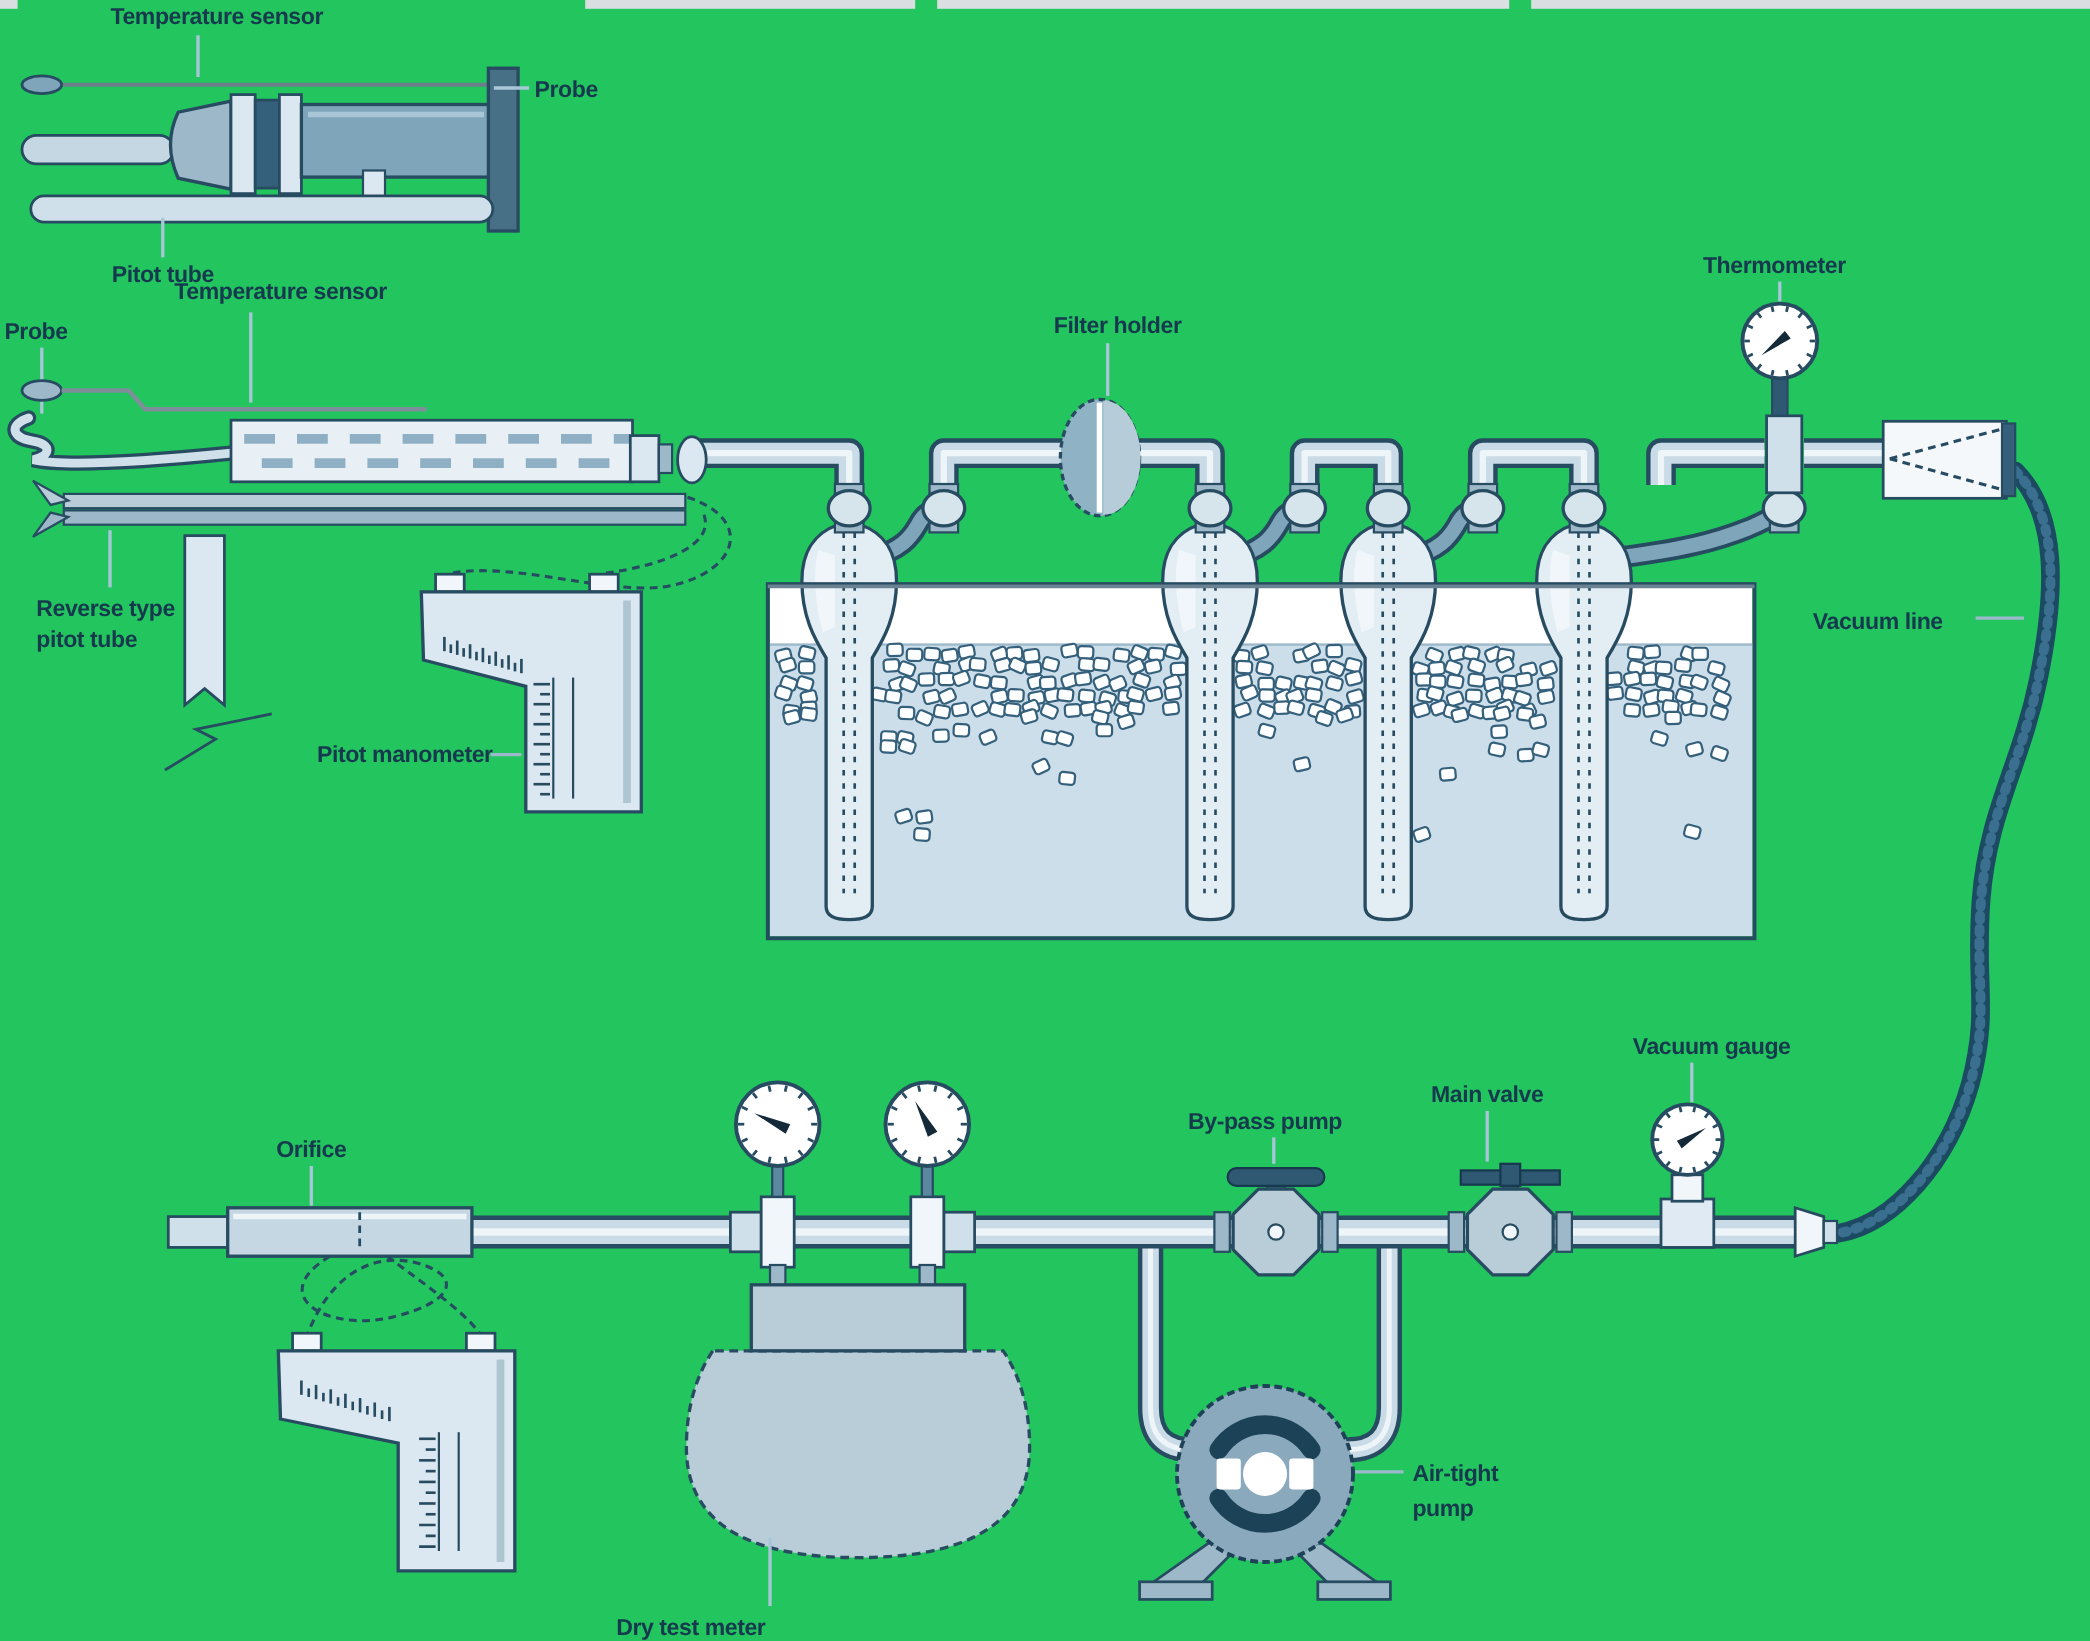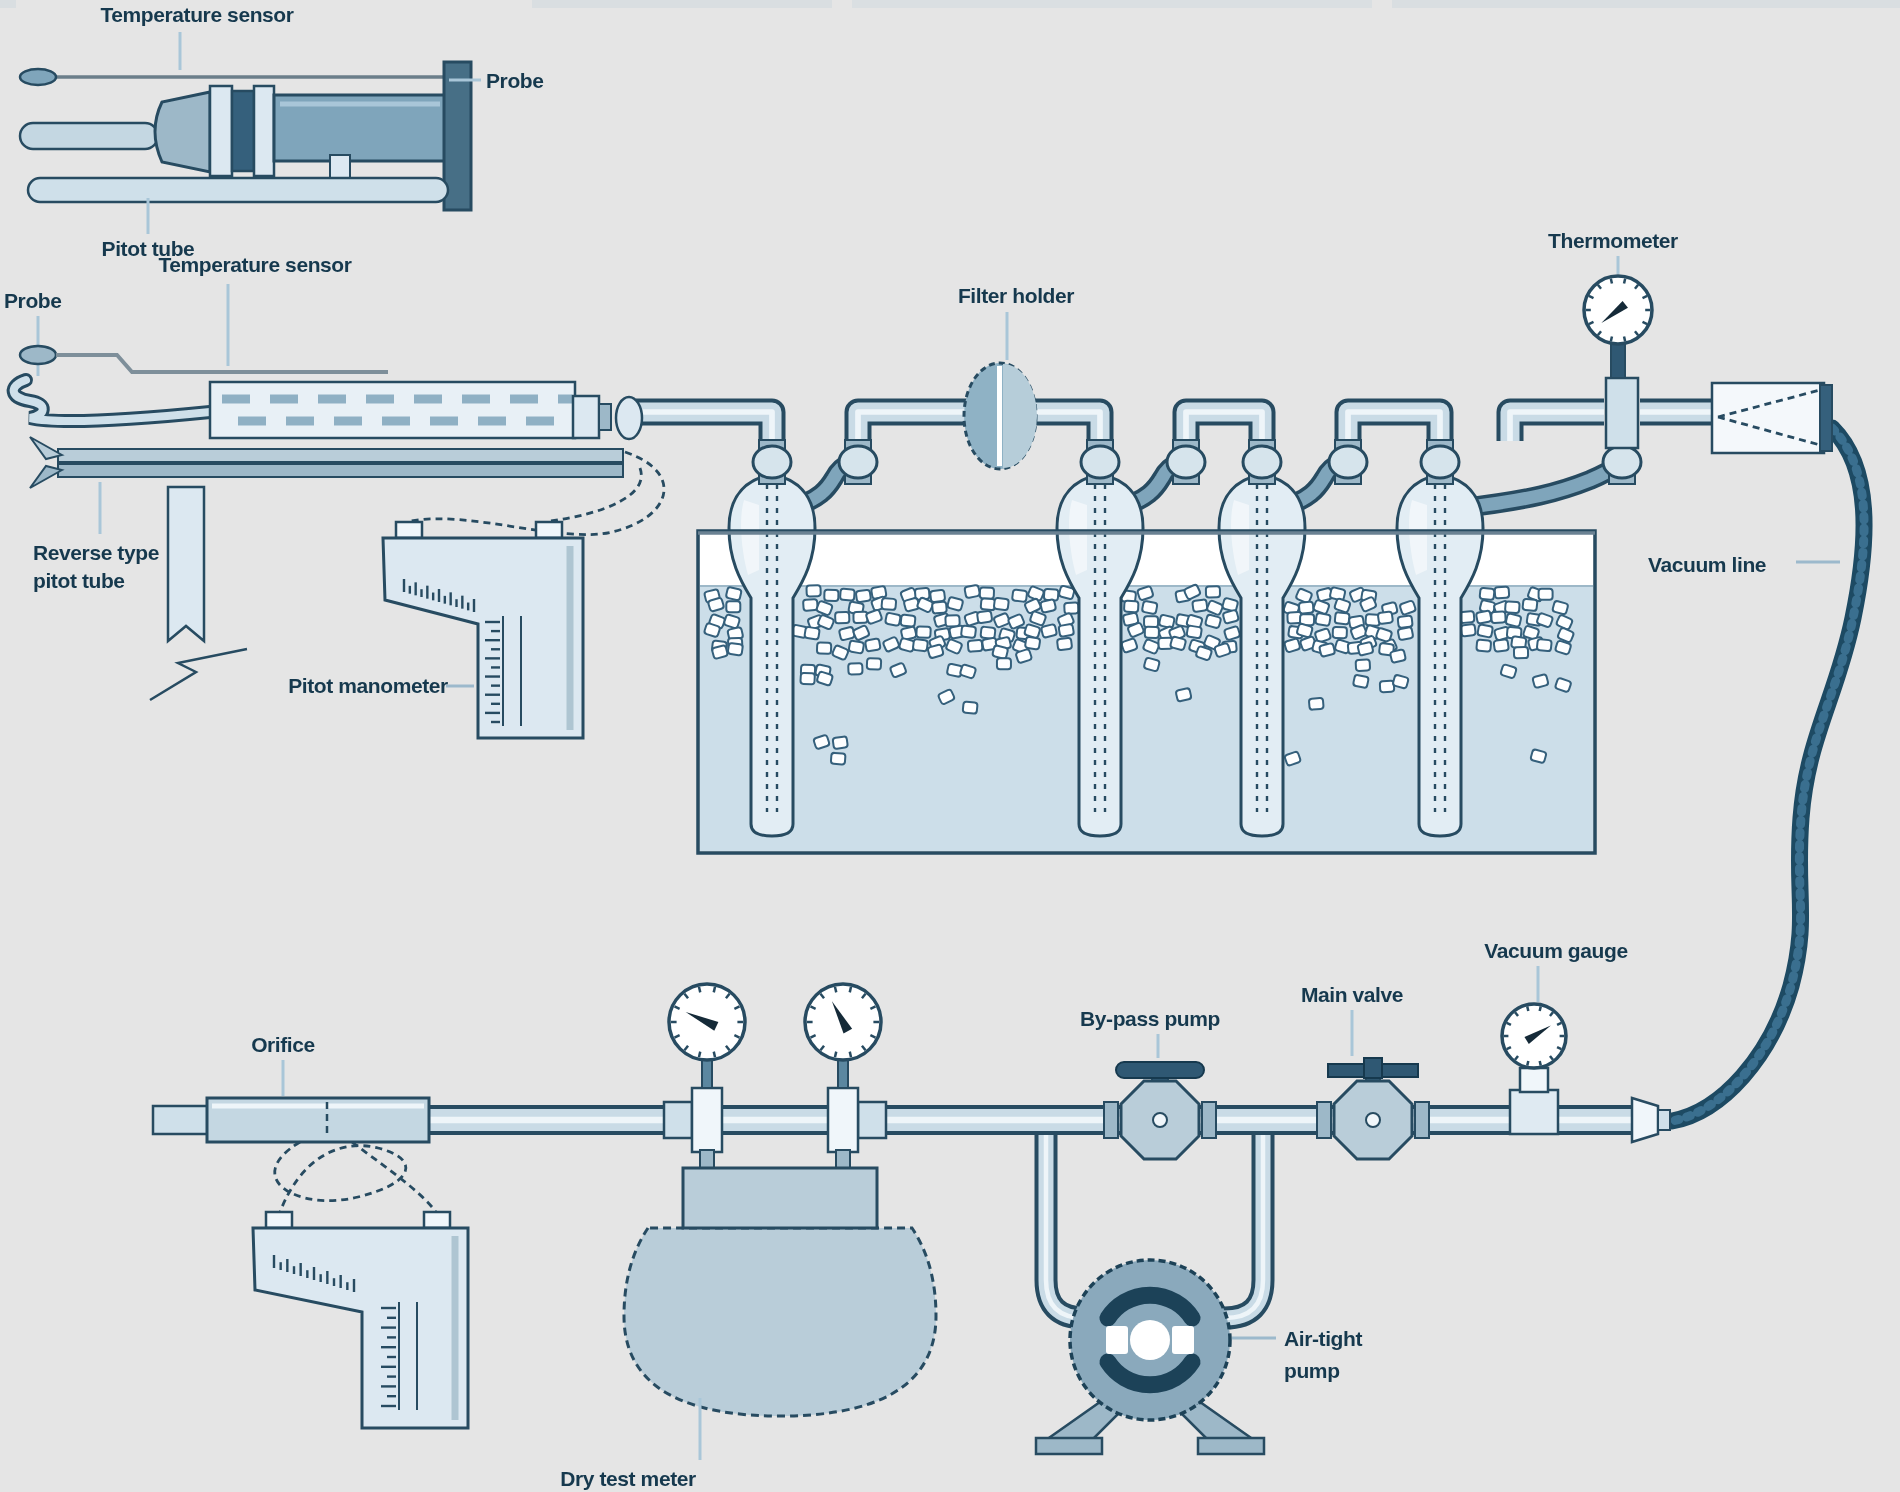--- a/index.html
+++ b/index.html
@@ -1,16 +1,16 @@
 <!DOCTYPE html>
 <html><head>
 <meta charset="utf-8">
 <style>
   html,body{margin:0;padding:0;background:#ffffff;}
-  .stage{width:1900px;height:1492px;position:relative;background:#e5e5e5;overflow:hidden;}
+  .stage{width:1900px;height:1492px;position:relative;background:#22c55e;overflow:hidden;}
   svg{display:block;}
   .lbl{font-family:"Liberation Sans",sans-serif;font-weight:bold;font-size:21px;
        fill:#16394e;letter-spacing:-0.4px;}
   .leader{stroke:#a9c6d8;stroke-width:3;fill:none;}
   .leaderD{stroke:#9cb9cc;stroke-width:3;fill:none;}
   .pipe{fill:none;}
   .dash{stroke:#274b61;stroke-width:2.8;fill:none;stroke-dasharray:7 5;}
 </style>
 </head>
 <body>

